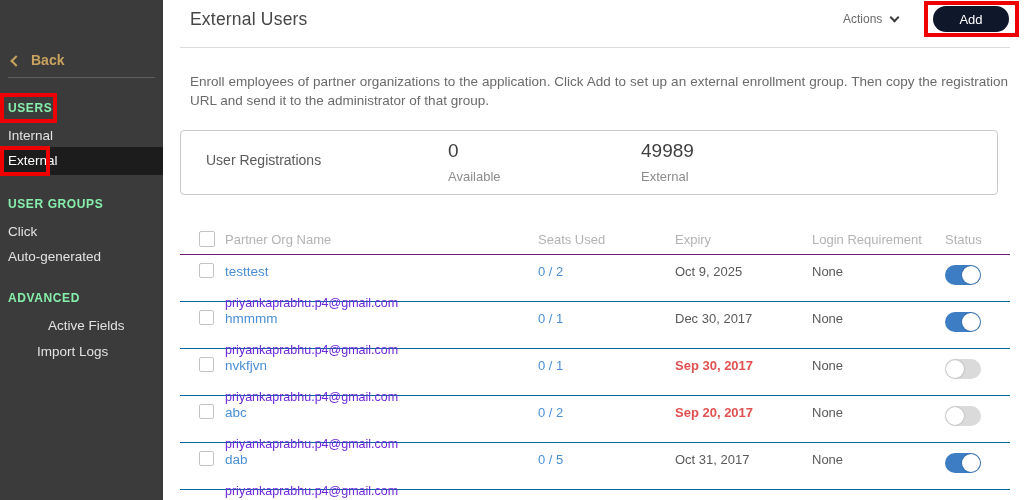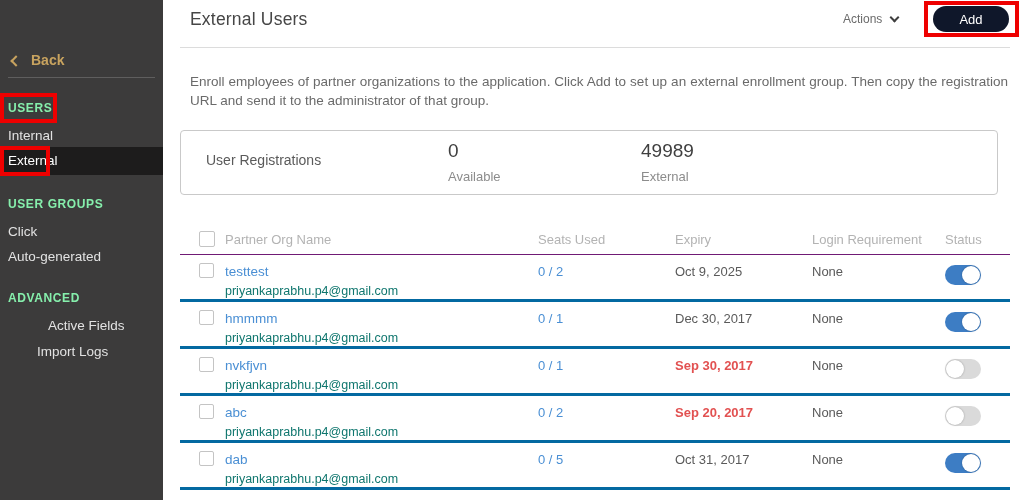--- a/index.html
+++ b/index.html
@@ -33,27 +33,27 @@
   .stat { position:absolute; top:9px; }
   .stat-0 { left:267px; } .stat-1 { left:358px; } .stat-2 { left:460px; }
   .stat-value { font-size:19px; color:#3f3f3f; }
   .stat-name { margin-top:7px; font-size:13px; color:#8c8c8c; }
 
   
   .table { position:absolute; left:180px; top:224px; width:830px; }
   .t-row { display:grid; grid-template-columns:45px 313px 137px 137px 133px 1fr; }
   .t-head { height:31px; border-bottom:1px solid #701a75; align-items:center; }
   .t-head .col { color:#b3b3b3; font-size:13px; }
-  .data-row { height:47px; border-bottom:3px solid #0369a1; }
+  .data-row { height:47px; border-bottom:1px solid #0369a1; }
   .checkbox { width:15px; height:15px; border:1px solid #c4c4c4; border-radius:2px; background:#fff; cursor:pointer; margin-left:19px; }
   .t-head .checkbox { width:16px; height:16px; }
   .data-row .checkbox { margin-top:8px; }
   .name-cell { padding-top:7px; }
   .org-link { color:#4a8fd4; font-size:13.5px; text-decoration:none; cursor:pointer; }
-  .org-email { margin-top:4px; color:#0f766e; font-size:12.5px; }
+  .org-email { margin-top:16px; color:#6d28d9; font-size:12.5px; }
   .seats { padding-top:9px; color:#4a8fd4; font-size:13px; }
   .expiry { padding-top:9px; color:#5a5a5a; font-size:13px; }
   .expiry.expired { color:#e25151; font-weight:bold; }
   .login-req { padding-top:9px; color:#5a5a5a; font-size:13px; }
   .toggle { width:36px; height:20px; border-radius:10px; background:#dadada; position:relative; margin-top:10px; cursor:pointer; }
   .toggle .knob { position:absolute; top:1px; left:1px; width:18px; height:18px; border-radius:50%; background:#fff; box-shadow:0 0 2px rgba(0,0,0,0.3); }
   .toggle.on { background:#3d7dc4; }
   .toggle.on .knob { left:auto; right:1px; }
 
   

